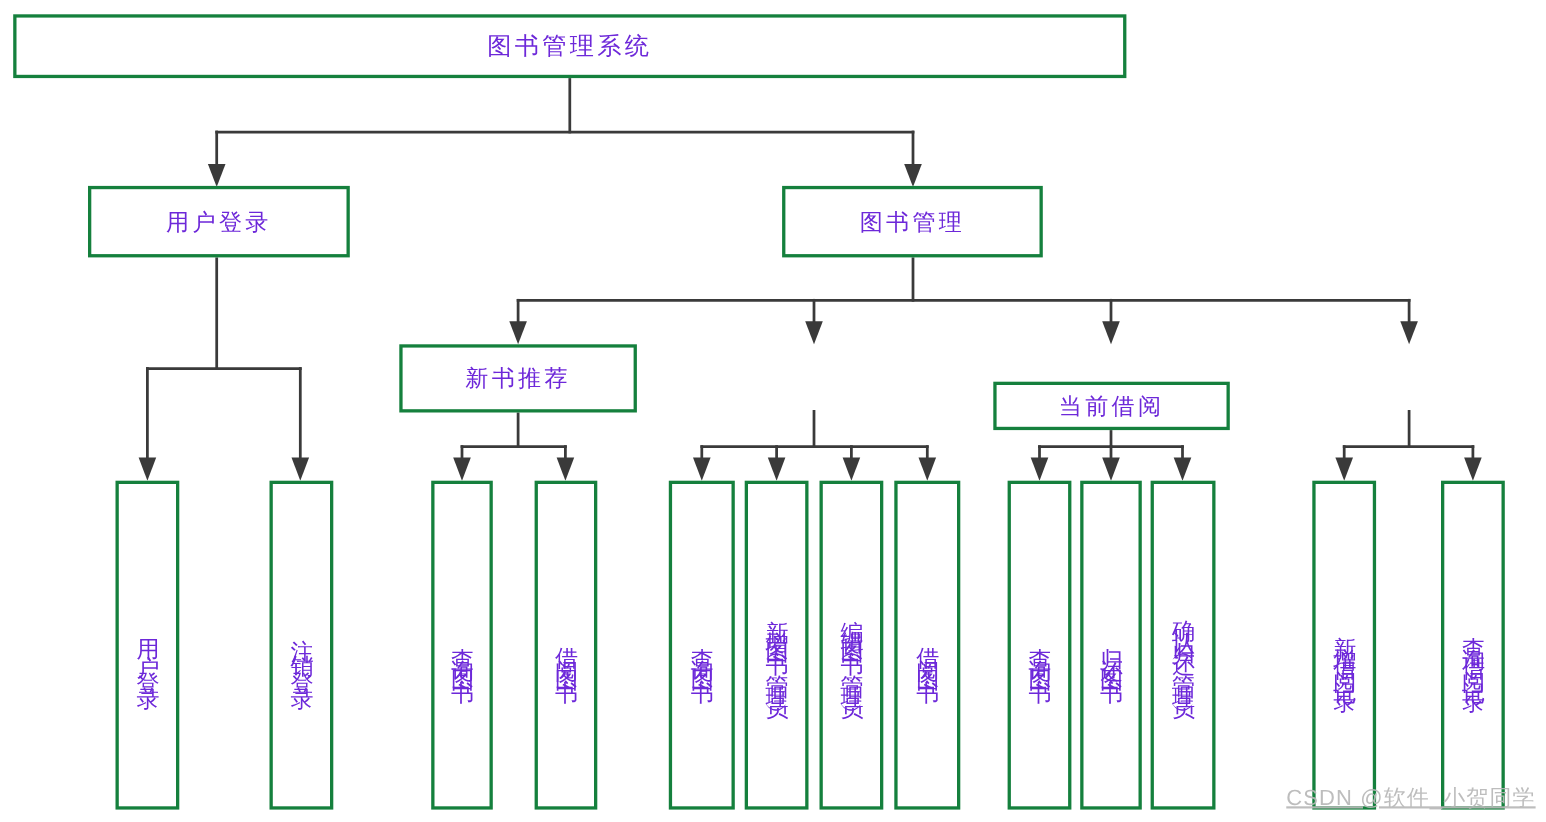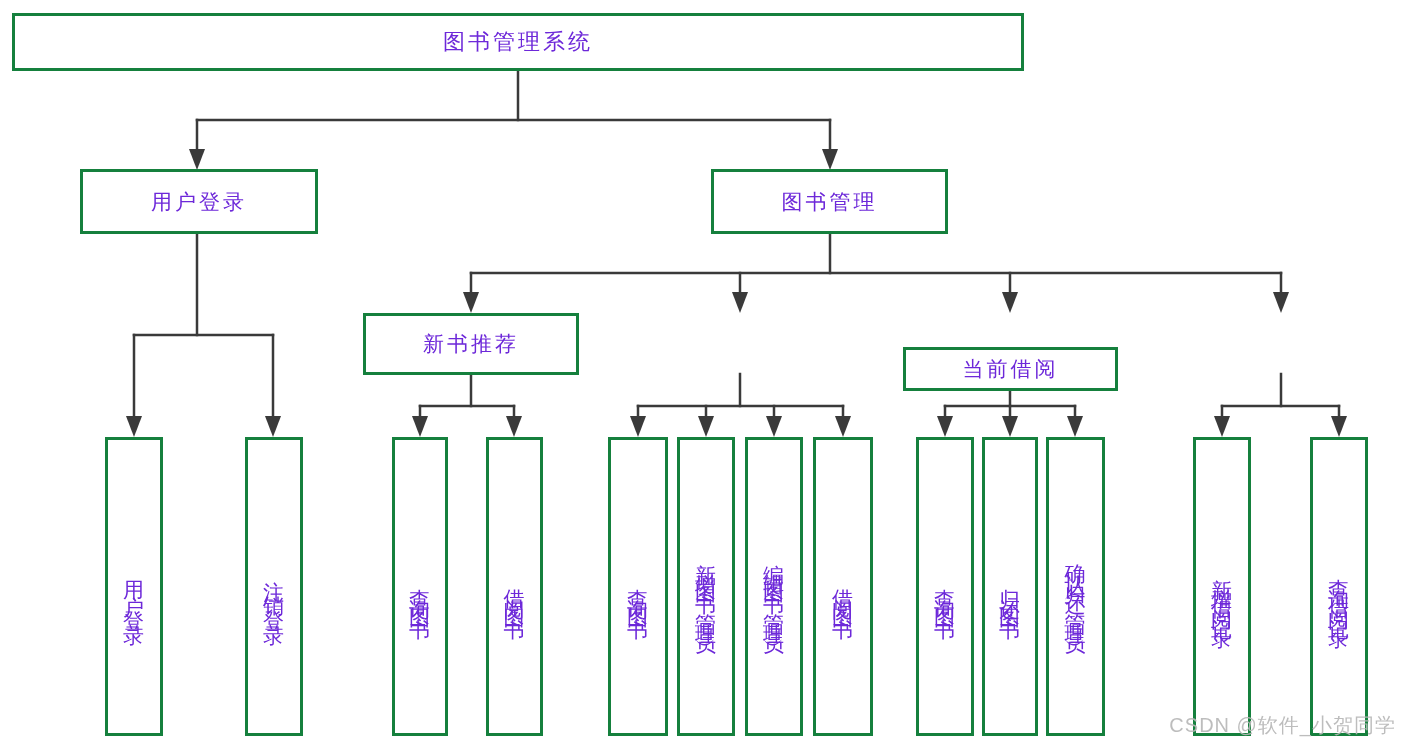--- a/index.html
+++ b/index.html
@@ -16,21 +16,21 @@
   .root-label{font-size:22px;letter-spacing:3px;}
   .leaf{
     writing-mode:vertical-rl;text-orientation:mixed;
     font-size:21px;letter-spacing:10px;line-height:1;
   }
   .leaf span{display:inline-block;transform:translateY(5px);}
   .leaf.wide{letter-spacing:15px;}
   .leaf.wide span{transform:translateY(7px);}
   .watermark{
     position:absolute;top:712px;right:9px;font-size:20px;letter-spacing:1px;
-    color:#b8b8b8;opacity:.92;z-index:5;white-space:nowrap;
+    color:#b8b8b8;opacity:.92;z-index:5;white-space:nowrap;text-decoration:underline;
   }
 </style>
 </head>
 <body>
 
 <div class="canvas">
 
   <svg class="wires" viewBox="0 0 1405 747" xmlns="http://www.w3.org/2000/svg">
     <g stroke="#3a3a3a" stroke-width="2.5" stroke-linecap="square" fill="none">
 

